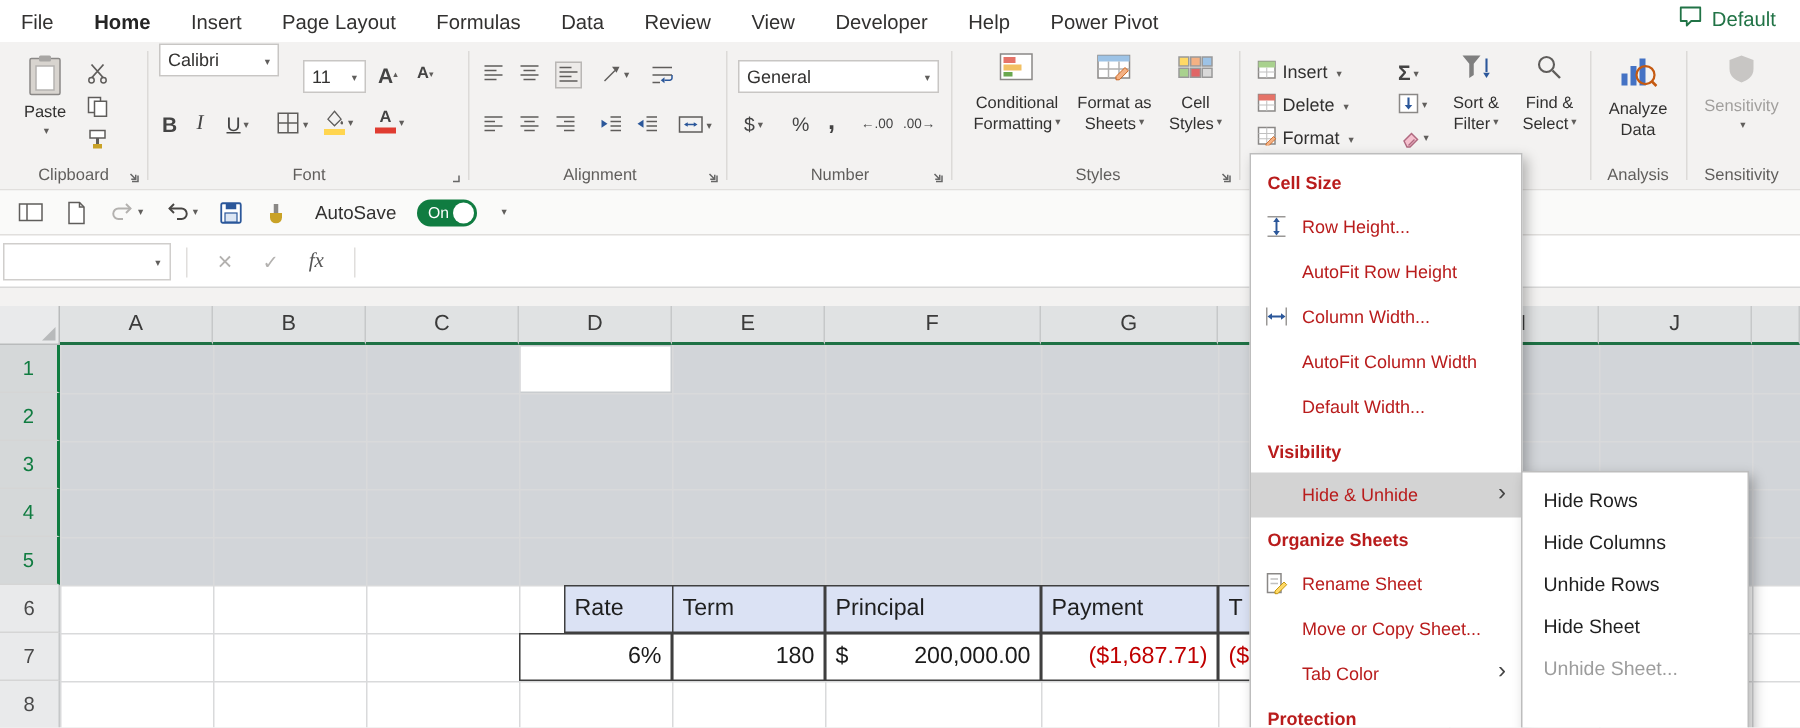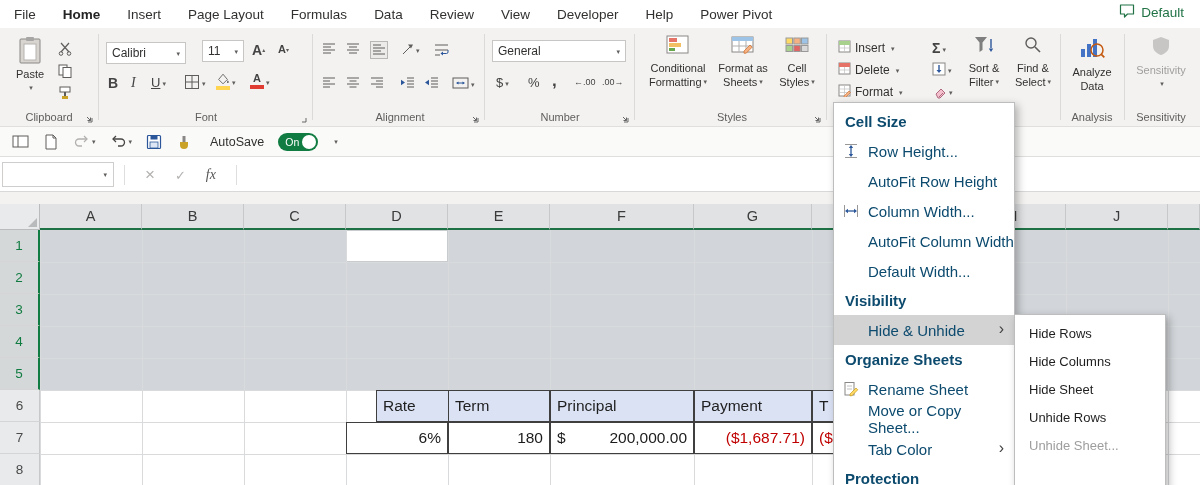--- a/index.html
+++ b/index.html
@@ -59,21 +59,21 @@
   .gl{position:absolute;background:#d9dadb}
   .cell{position:absolute;box-sizing:border-box;display:flex;align-items:center;padding:0 6px;white-space:nowrap;overflow:hidden;font-size:15.5px}
   .cell.thead{background:#dbe2f4;color:#1f1f1f}
   .cell.num{justify-content:flex-end}
   .cell.red{color:#c00000}
   .cell.acct{justify-content:space-between}
   .cell.tbrd{border:1px solid #3f3f3f}
   
   #fmt-menu{position:absolute;left:833px;top:102px;width:182px;height:390px;background:#fff;border:1px solid #bdbdbd;
             box-shadow:3px 3px 8px rgba(0,0,0,.28);padding-top:4px;box-sizing:border-box;z-index:50}
-  .mrow{position:relative;height:30px;display:flex;align-items:center;font-size:15px;color:#0c4a6e;padding-left:34px}
+  .mrow{position:relative;height:30px;display:flex;align-items:center;font-size:12px;color:#b91c1c;padding-left:34px}
   .mrow.hdr{font-weight:700;height:29px;padding-left:11px}
   .mrow.hl{background:#d3d3d3}
   .micon{position:absolute;left:8px;top:50%;transform:translateY(-50%);width:18px;height:16px;display:flex;align-items:center}
   .mrow.sub::after{content:"›";position:absolute;right:10px;top:50%;transform:translateY(-55%);font-size:16px;color:#444}
   #submenu{position:absolute;left:1014px;top:314px;width:152px;height:176px;background:#fff;border:1px solid #bdbdbd;
            box-shadow:3px 3px 8px rgba(0,0,0,.28);padding-top:4px;box-sizing:border-box;z-index:60}
   .srow{height:28px;display:flex;align-items:center;padding-left:14px;font-size:13px;color:#1f1f1f}
   .srow.dis{color:#9d9d9d}
 </style>
 </head>
@@ -132,21 +132,21 @@
           <rect x="4" y="10" width="6" height="3" fill="#c9a227"></rect>
         </svg>
       </span>
     <div class="glabel" style="left:0;width:98px">Clipboard</div>
     <span class="launcher" style="left:84px"><svg width="10" height="10" viewBox="0 0 10 10">
           <path d="M8 4v4H4" fill="none" stroke="#666"></path>
           <path d="M3 3l3.5 3.5M6.5 3.5v3h-3" fill="none" stroke="#666"></path>
         </svg></span>
     <div class="gsep" style="left:98px"></div>
 
-    <div class="combo" style="left:106px;top:14px;width:80px">
+    <div class="combo" style="left:106px;top:1px;width:80px">
         <span>Calibri</span>
         <span class="chev"></span>
       </div>
     <div class="combo" style="left:202px;top:12px;width:42px">
         <span>11</span>
         <span class="chev"></span>
       </div>
     <span class="ricon-btn supa" style="left:252px;top:15px;font-size:14px">
         <b>A</b>
       </span>
@@ -594,23 +594,23 @@
   </div>
 
   <div id="submenu">
     <div class="srow">
         <span>Hide Rows</span>
       </div>
     <div class="srow">
         <span>Hide Columns</span>
       </div>
     <div class="srow">
+        <span>Unhide Rows</span>
+      </div>
+    <div class="srow">
         <span>Hide Sheet</span>
-      </div>
-    <div class="srow">
-        <span>Unhide Rows</span>
       </div>
     <div class="srow dis">
         <span>Unhide Sheet...</span>
       </div>
   </div>
 
 </div>
 
 </body></html>

